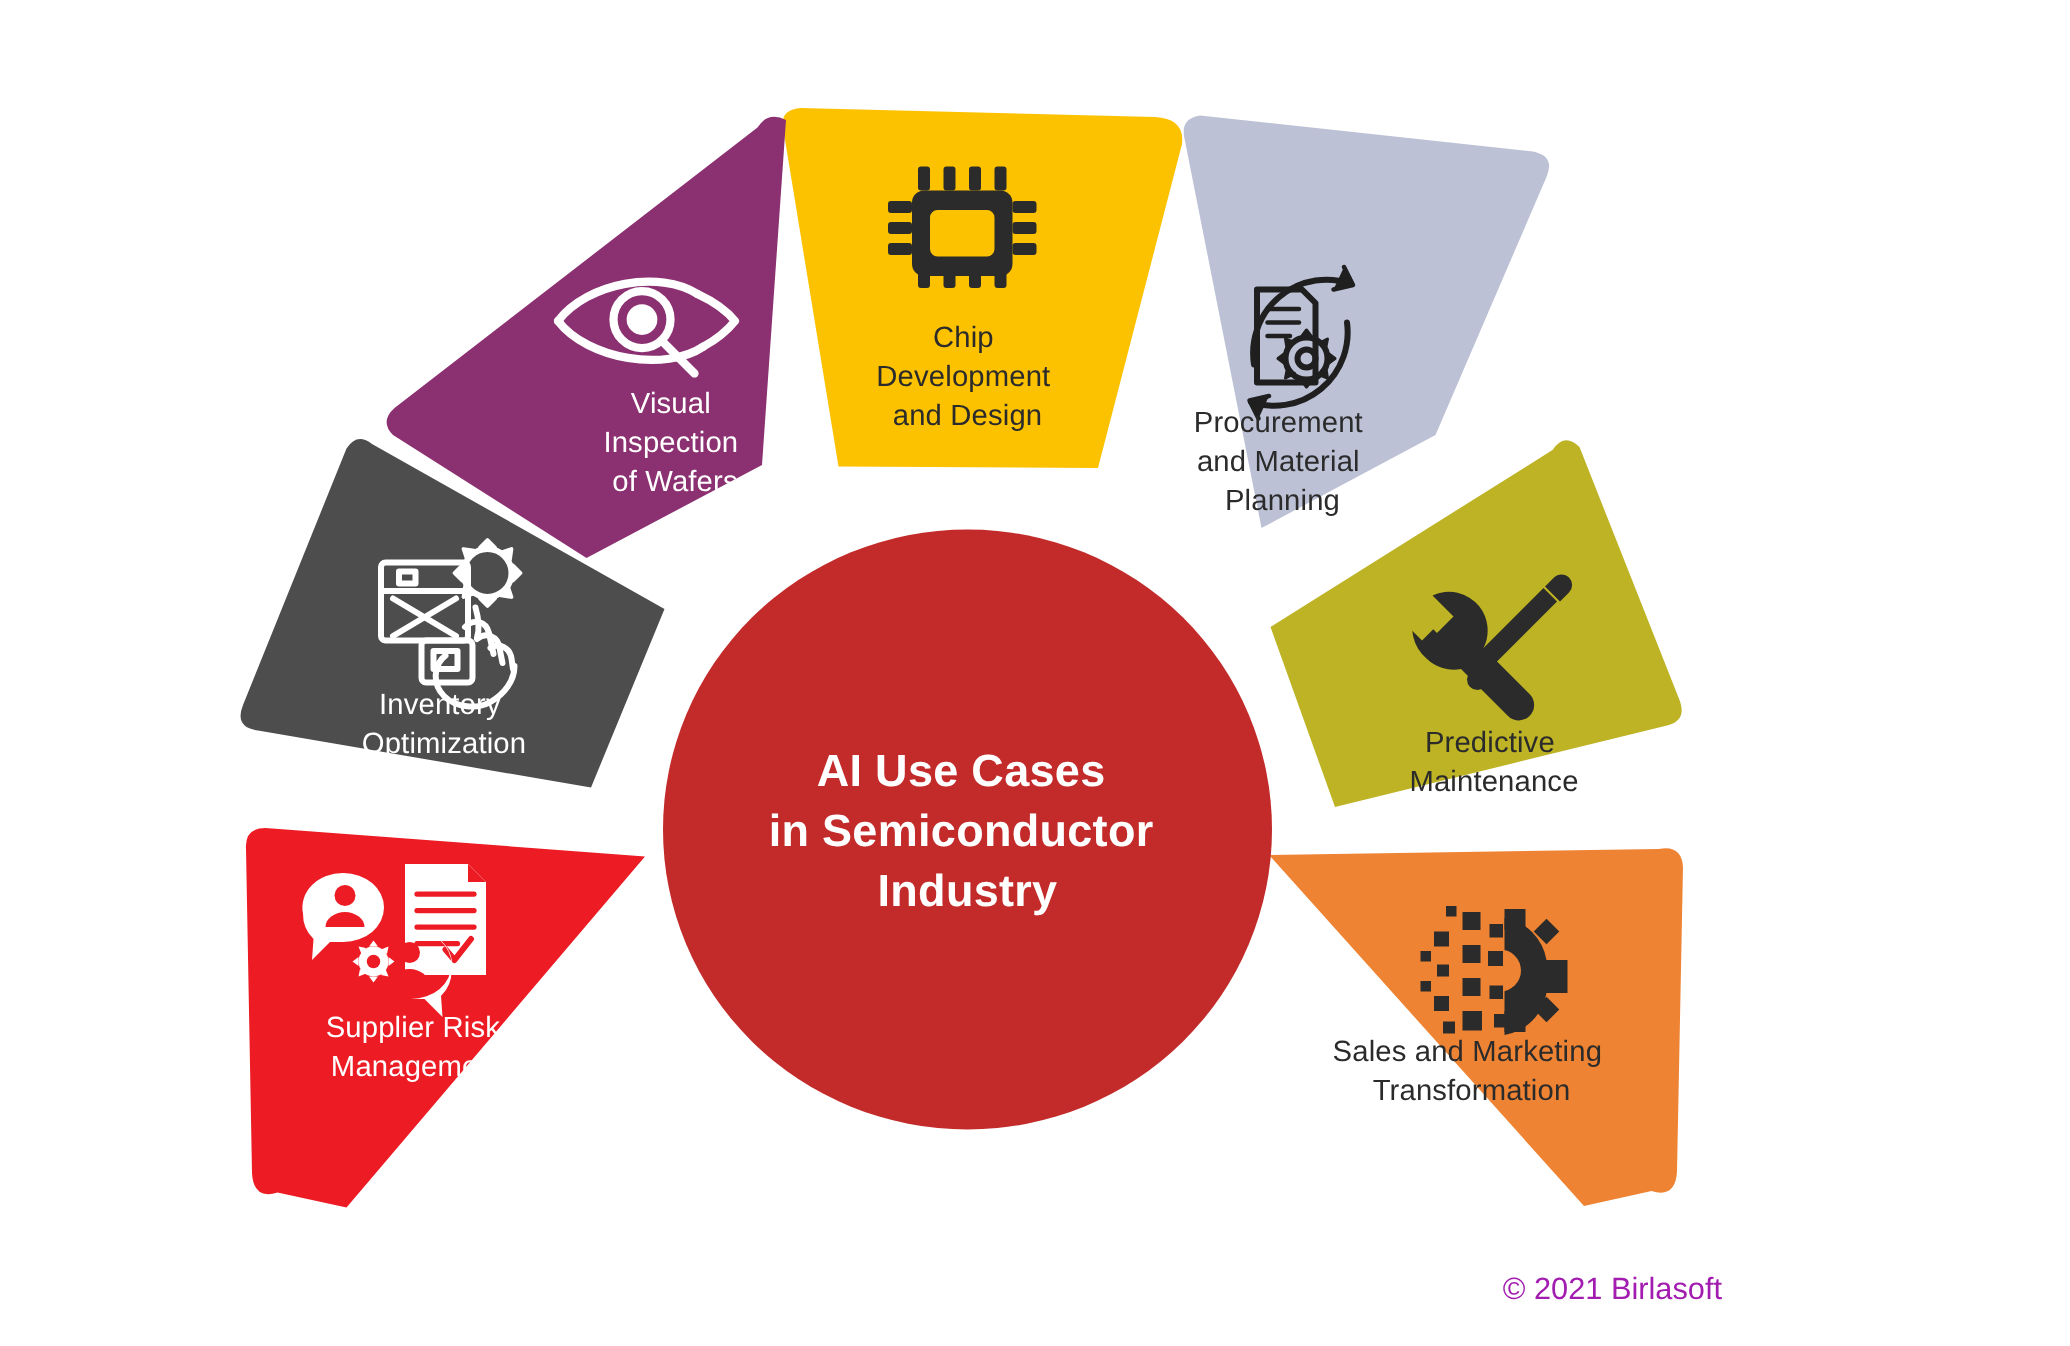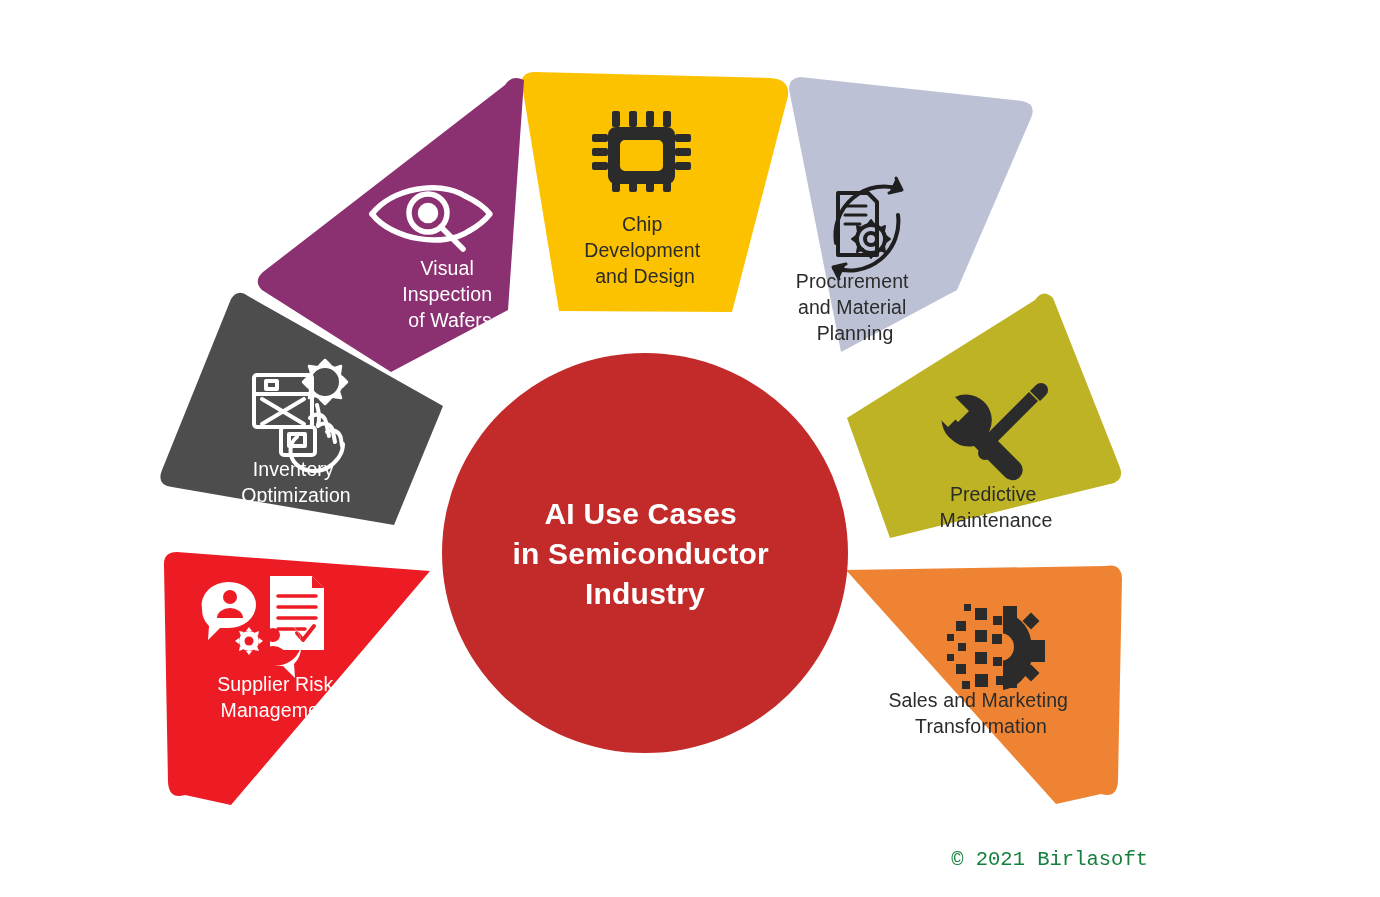--- a/index.html
+++ b/index.html
@@ -30,23 +30,23 @@
     font-family: "Liberation Sans", sans-serif;
     font-size: 30px;
     font-weight: bold;
     fill: #ffffff;
     letter-spacing: 0.2px;
   }
   .copyright {
     position: absolute;
     right: 232px;
     top: 848px;
-    font-family: Liberation Mono, monospace;
+    font-family: Liberation Sans, sans-serif;
     font-size: 20.5px;
-    color: #15803d;
+    color: #a21caf;
     white-space: nowrap;
   }
 </style>
 </head>
 <body>
 
 <svg id="infographic" viewBox="0 0 1380 897" xmlns="http://www.w3.org/2000/svg">
 
   <g>
     <path d="M 522,85 Q 520,73 534,72 L 770,78 Q 790,79 788,96 L 732,312 L 559,311 Z" fill="#FCC200"></path>

